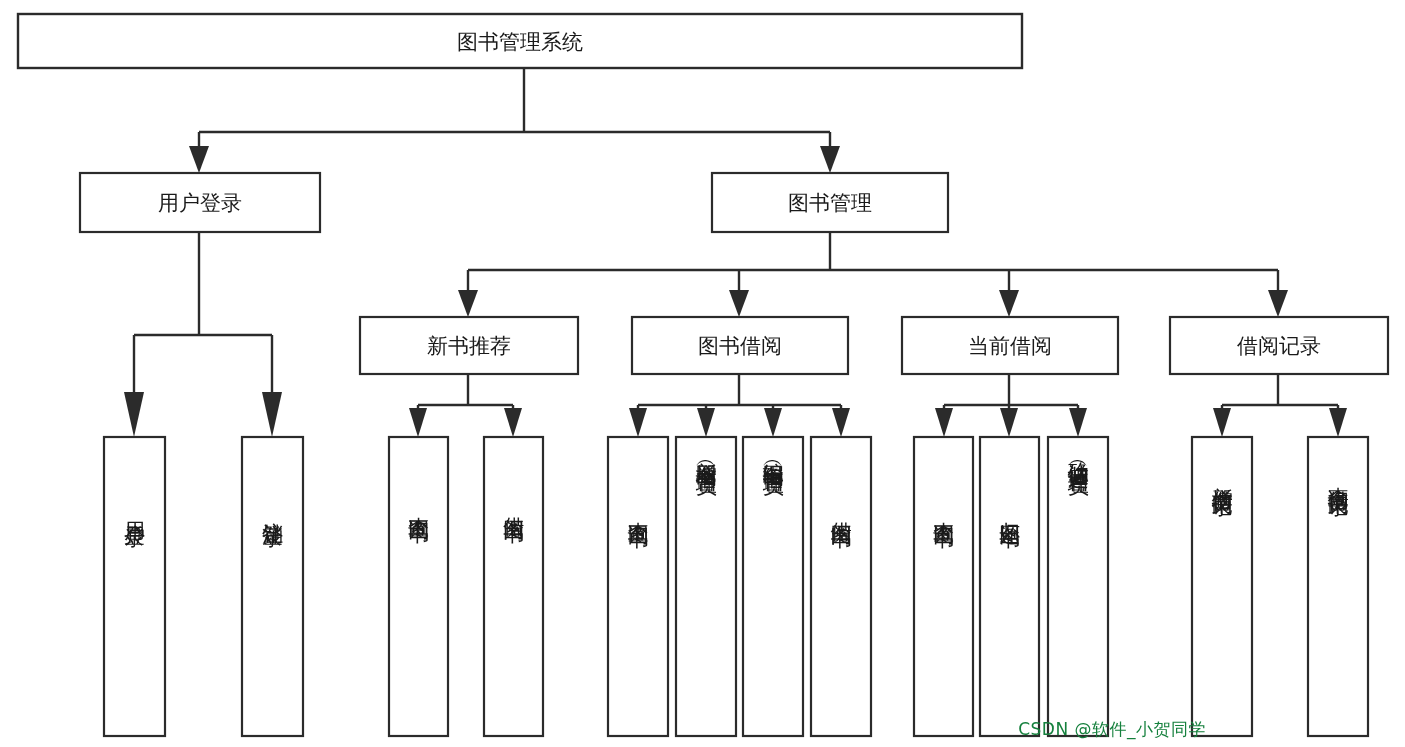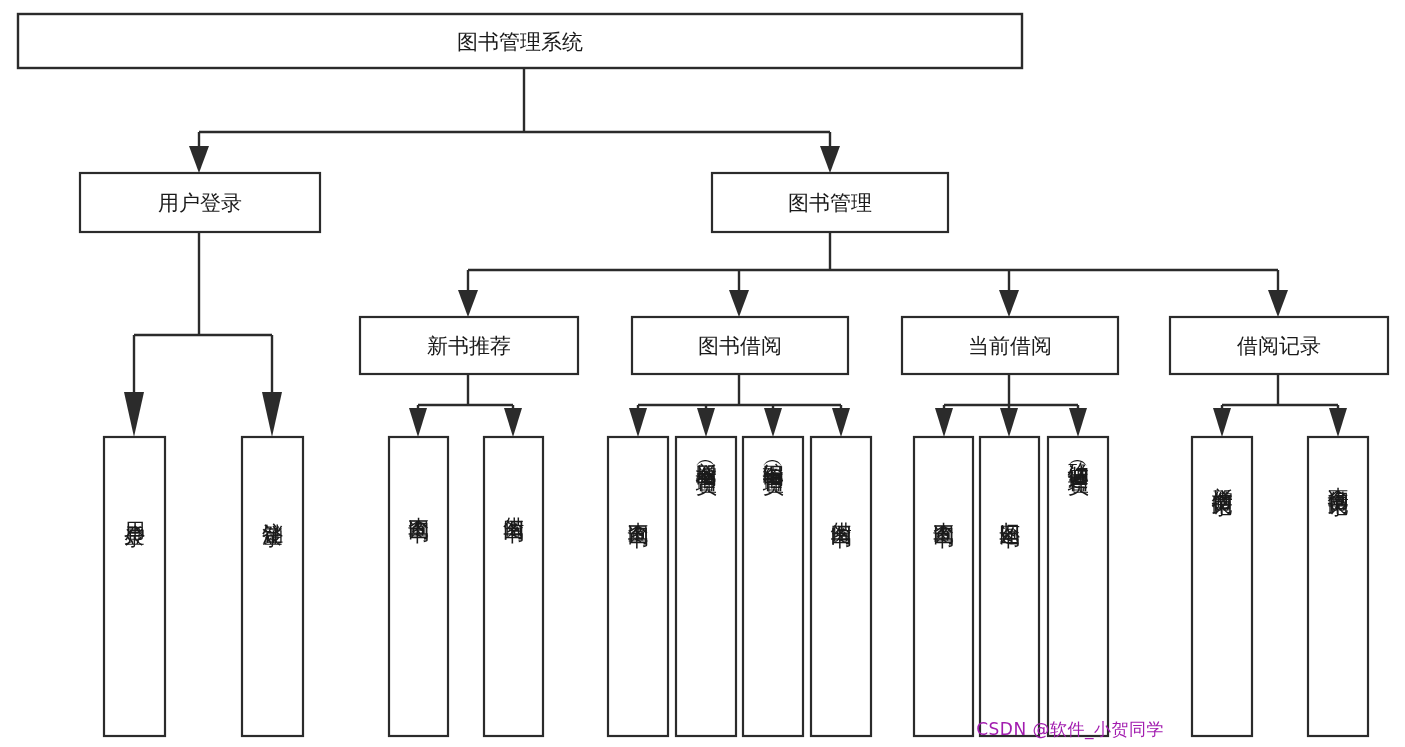--- a/index.html
+++ b/index.html
@@ -12,20 +12,21 @@
     width: 1405px;
     height: 747px;
     overflow: hidden;
     font-family: "DejaVu Sans", "Liberation Sans", sans-serif;
   }
   #diagram-root {
     position: relative;
     width: 1172px;
     height: 747px;
     background: #ffffff;
+    padding-left: 42px;
   }
   svg#tree-svg {
     position: absolute;
     left: 0;
     top: 0;
     width: 1405px;
     height: 747px;
     display: block;
   }
   .node-box {
@@ -72,21 +73,21 @@
     color: #1a1a1a;
     white-space: nowrap;
     text-align: left;
   }
   #watermark {
     position: absolute;
     right: 8px;
     bottom: 6px;
     font-family: "DejaVu Sans", "Liberation Sans", sans-serif;
     font-size: 17px;
-    color: #a21caf;
+    color: #15803d;
     letter-spacing: 0.5px;
     user-select: none;
   }
 </style>
 </head>
 <body>
 
 <div id="diagram-root">
 
   <svg id="tree-svg" viewBox="0 0 1405 747" xmlns="http://www.w3.org/2000/svg">

